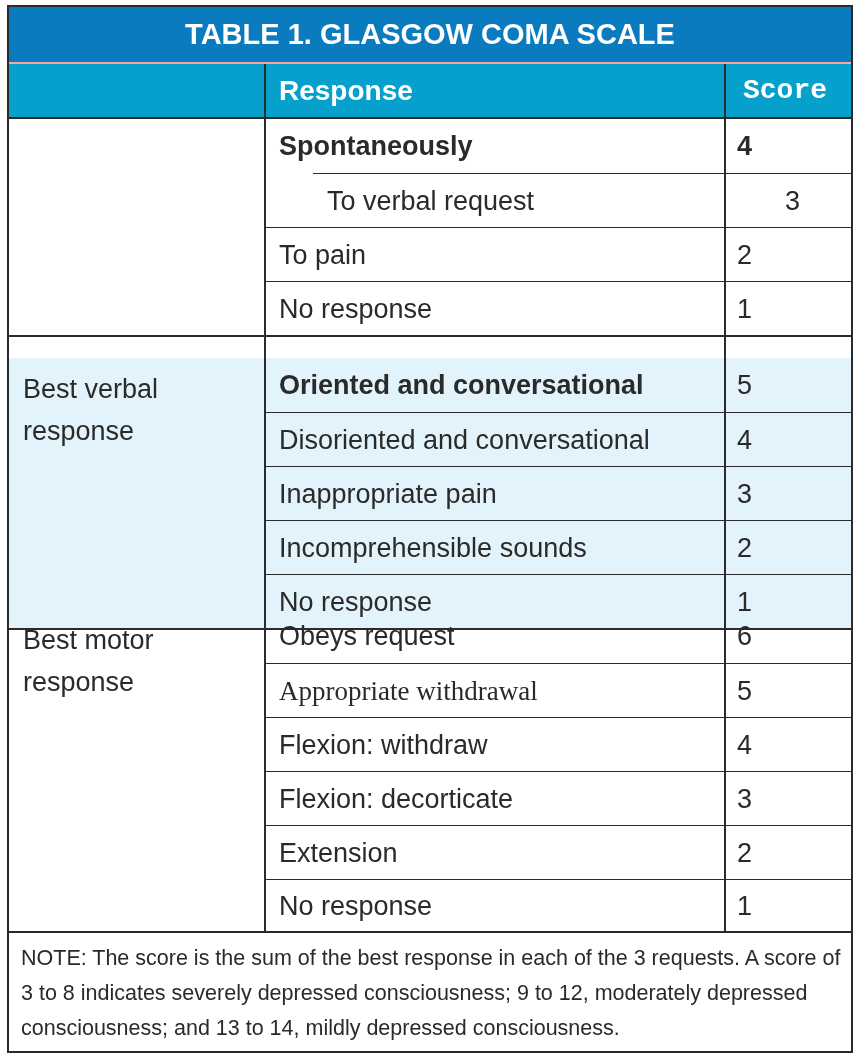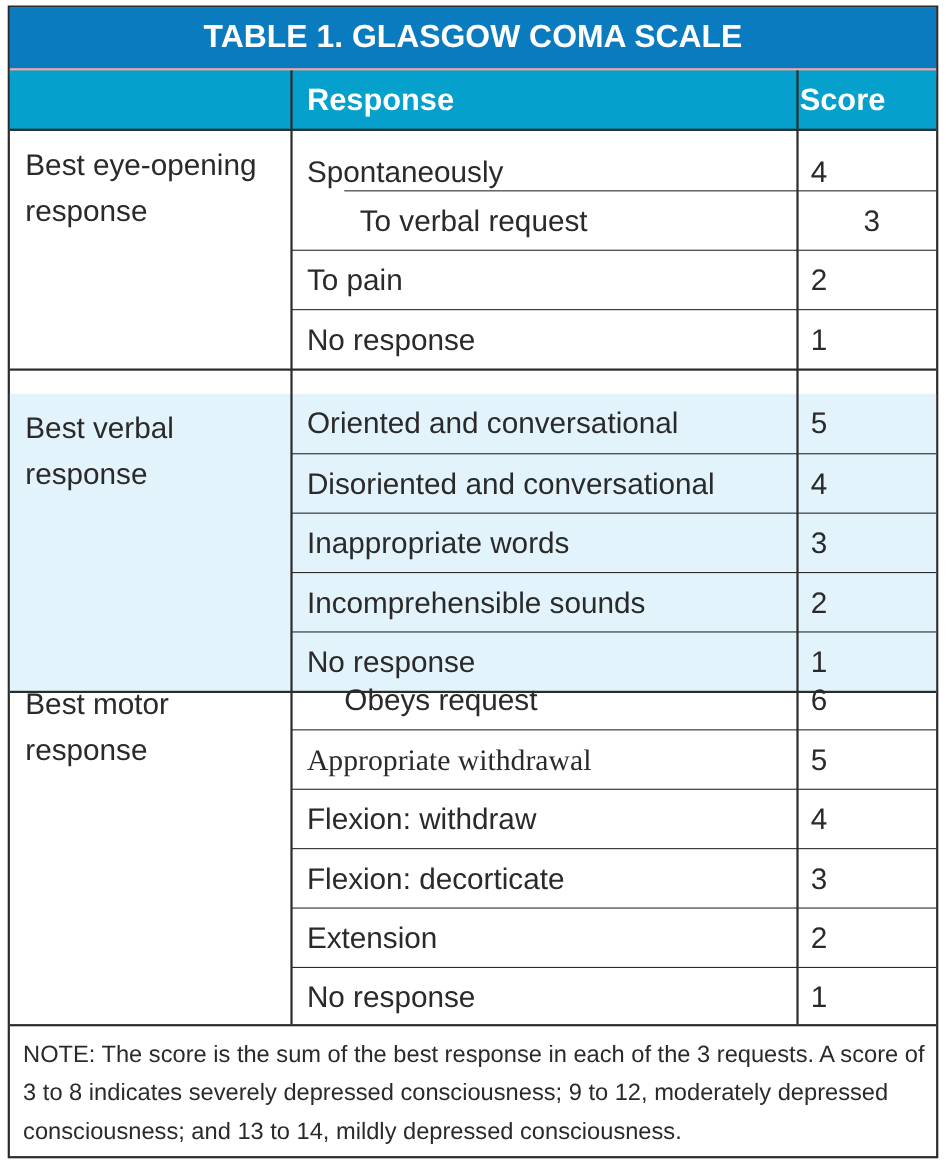--- a/index.html
+++ b/index.html
@@ -2,21 +2,21 @@
 <html><head>
 <meta charset="utf-8">
 <style>
   html, body { margin:0; padding:0; background:#ffffff; }
   body { width:860px; height:1057px; position:relative; overflow:hidden;
          font-family:"Liberation Sans", sans-serif; color:#2a2a2a; }
   .frame { position:absolute; left:7px; top:5px; width:846px; height:1048px;
            border:2px solid #2b2b2b; box-sizing:border-box; background:#fff; }
   .title { position:absolute; left:0; top:0; right:0; height:55px; background:#0b7bc0;
            color:#fff; font-weight:bold; font-size:29px; text-align:center; line-height:55px;
-           border-bottom:6px solid #fca5a5; }
+           border-bottom:2px solid #fca5a5; }
   .hdr { position:absolute; top:57px; left:0; right:0; height:53px; background:#05a0cc;
          border-bottom:2px solid #2b2b2b; }
   .hcell { position:absolute; top:0; height:53px; line-height:53px; color:#fff; font-weight:bold;
            font-size:28px; padding-left:14px; box-sizing:border-box; }
   .vline { position:absolute; width:2px; background:#2b2b2b; }
   .group { position:absolute; left:0; right:0; border-bottom:2px solid #2b2b2b; }
   .group.shaded { background:#e3f3fb;margin-top:21px; }
   .param { position:absolute; left:14px; top:10px; width:230px; font-size:27px; line-height:42px; }
   .row { position:absolute; left:256px; right:0; border-top:1.5px solid #2b2b2b; }
   .row.first { border-top:none; }
@@ -26,71 +26,70 @@
           line-height:35px; }
 </style>
 </head>
 <body>
 
 <div class="frame">
   <div class="title">TABLE 1. GLASGOW COMA SCALE</div>
 
   <div class="hdr">
     <div class="hcell" style="left:256px;width:460px;">Response</div>
-    <div class="hcell" style="left:704px;width:110px;">Score</div>
+    <div class="hcell" style="left:720px;width:110px;font-family:Liberation Mono, monospace;">Score</div>
   </div>
 
   <div class="group" style="top:112px;height:216px;">
-    <div class="param">Best eye-opening response</div>
-    <div class="row first" style="top:10px;height:54px;">
+    <div class="row first" style="top:0;height:54px;font-weight:bold;">
       <span class="resp" style="line-height:54px;">Spontaneously</span>
       <span class="score" style="line-height:54px;">4</span>
     </div>
     <div class="row" style="top:54px;height:54px;margin-left:48px;">
       <span class="resp" style="line-height:54px;">To verbal request</span>
       <span class="score" style="line-height:54px;">3</span>
     </div>
     <div class="row" style="top:108px;height:54px;">
       <span class="resp" style="line-height:54px;">To pain</span>
       <span class="score" style="line-height:54px;">2</span>
     </div>
     <div class="row" style="top:162px;height:54px;">
       <span class="resp" style="line-height:54px;">No response</span>
       <span class="score" style="line-height:54px;">1</span>
     </div>
   </div>
 
   <div class="group shaded" style="top:330px;height:270px;">
     <div class="param">Best verbal response</div>
     <div class="row first" style="top:0;height:54px;">
-      <span class="resp" style="line-height:54px;">Oriented and conversational</span>
+      <span class="resp" style="line-height:54px;font-weight:bold;">Oriented and conversational</span>
       <span class="score" style="line-height:54px;">5</span>
     </div>
     <div class="row" style="top:54px;height:54px;">
       <span class="resp" style="line-height:54px;">Disoriented and conversational</span>
       <span class="score" style="line-height:54px;">4</span>
     </div>
     <div class="row" style="top:108px;height:54px;">
-      <span class="resp" style="line-height:54px;">Inappropriate words</span>
+      <span class="resp" style="line-height:54px;">Inappropriate pain</span>
       <span class="score" style="line-height:54px;">3</span>
     </div>
     <div class="row" style="top:162px;height:54px;">
       <span class="resp" style="line-height:54px;">Incomprehensible sounds</span>
       <span class="score" style="line-height:54px;">2</span>
     </div>
     <div class="row" style="top:216px;height:54px;">
       <span class="resp" style="line-height:54px;">No response</span>
       <span class="score" style="line-height:54px;">1</span>
     </div>
   </div>
 
   <div class="group" style="top:602px;height:322px;">
     <div class="param">Best motor response</div>
     <div class="row first" style="top:0;height:54px;">
-      <span class="resp" style="line-height:54px;margin-left:34px;">Obeys request</span>
+      <span class="resp" style="line-height:54px;">Obeys request</span>
       <span class="score" style="line-height:54px;">6</span>
     </div>
     <div class="row" style="top:54px;height:54px;">
       <span class="resp" style="line-height:54px;font-family:Liberation Serif, serif;">Appropriate withdrawal</span>
       <span class="score" style="line-height:54px;">5</span>
     </div>
     <div class="row" style="top:108px;height:54px;">
       <span class="resp" style="line-height:54px;">Flexion: withdraw</span>
       <span class="score" style="line-height:54px;">4</span>
     </div>

